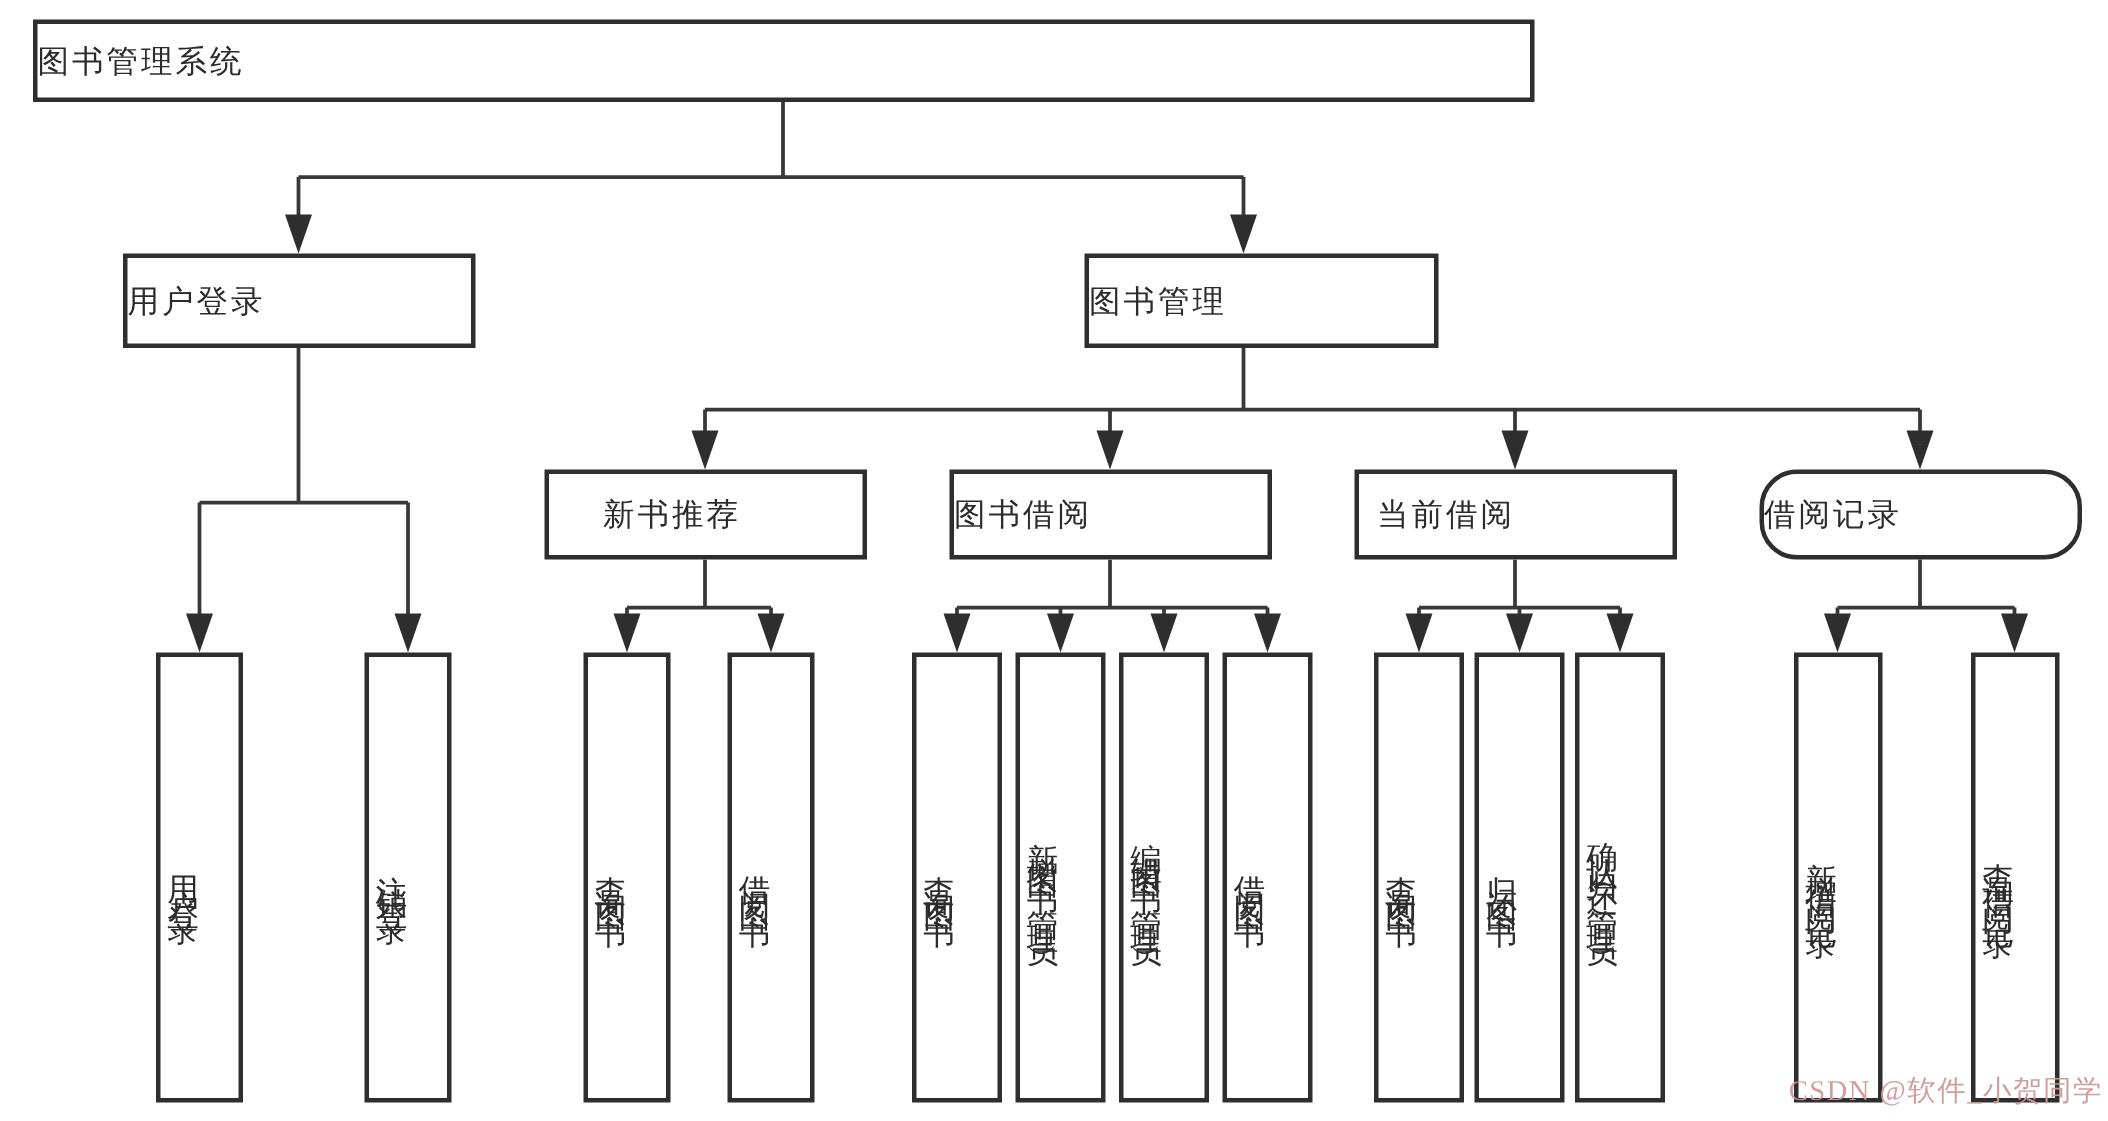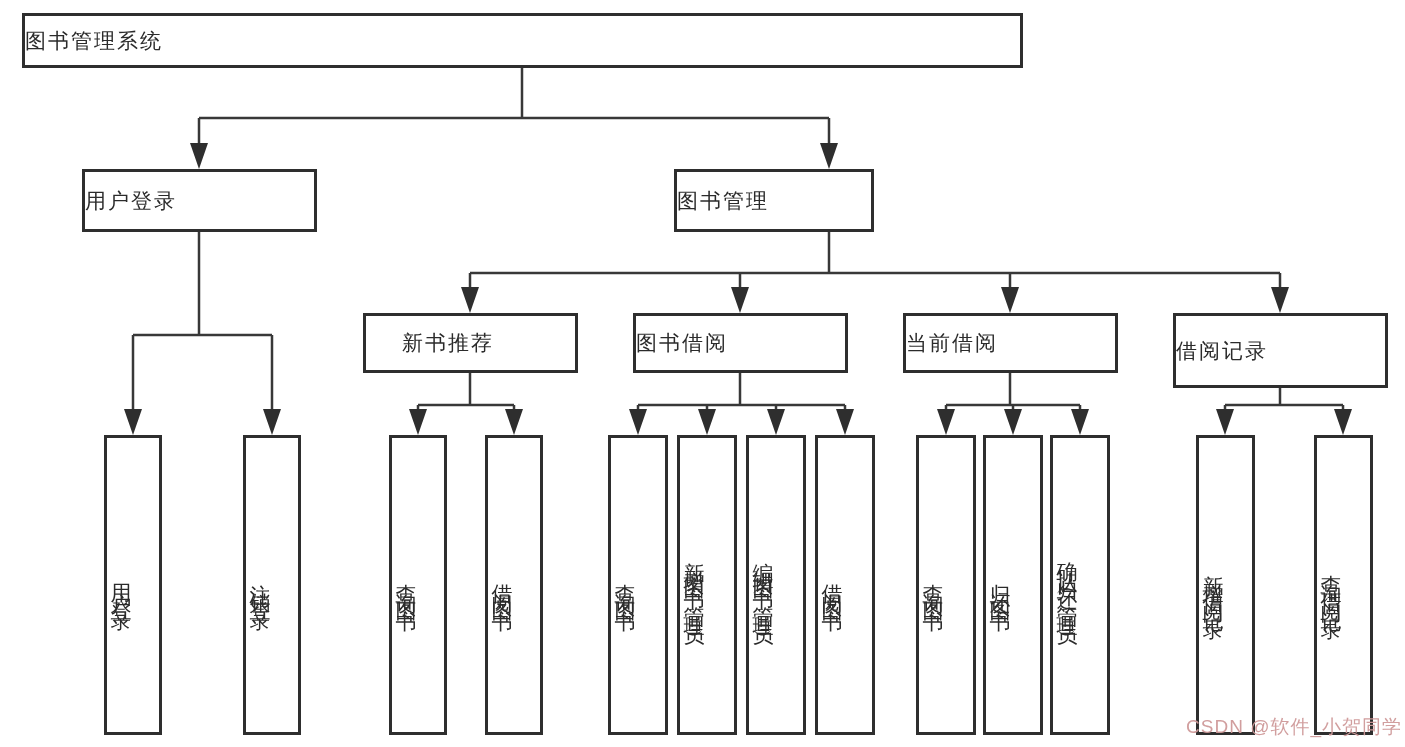--- a/index.html
+++ b/index.html
@@ -28,26 +28,26 @@
     writing-mode:vertical-lr;
     text-orientation:mixed;
     font-size:21px;
     letter-spacing:9px;
     color:#2b2b2b;
   }
   
   .n-root{left:22px;top:13px;width:1001px;height:55px;}
   
   .n-userlogin{left:82px;top:169px;width:235px;height:63px;}
-  .n-bookmgmt{left:674px;top:169px;width:200px;height:63px;}
+  .n-bookmgmt{left:723px;top:169px;width:236px;height:63px;}
   
   .n-newbook{left:363px;top:313px;width:215px;height:60px;padding-left:36px;}
   .n-borrow{left:633px;top:313px;width:215px;height:60px;}
-  .n-current{left:903px;top:313px;width:215px;height:60px;}
-  .n-records{left:1173px;top:313px;width:215px;height:75px;}
+  .n-current{left:903px;top:313px;width:215px;height:60px;padding-left:12px;}
+  .n-records{left:1173px;top:313px;width:215px;height:60px;border-radius:25px;}
   
   .leaf{top:435px;height:300px;}
   .l-1{left:104px;width:58px;}
   .l-2{left:243px;width:58px;}
   .l-3{left:389px;width:58px;}
   .l-4{left:485px;width:58px;}
   .l-5{left:608px;width:60px;}
   .l-6{left:677px;width:60px;}
   .l-7{left:746px;width:60px;}
   .l-8{left:815px;width:60px;}
@@ -57,20 +57,21 @@
   .l-12{left:1196px;width:59px;}
   .l-13{left:1314px;width:59px;}
   .watermark{
     position:absolute;
     right:3px;top:714px;
     font-size:19px;
     letter-spacing:1px;
     color:rgba(207,153,153,0.95);
     z-index:3;
     white-space:nowrap;
+    font-family:Liberation Serif, serif;
   }
 </style>
 </head>
 <body>
 
 <div class="stage">
 
   <svg class="connectors" viewBox="0 0 1405 747" xmlns="http://www.w3.org/2000/svg">
     <g stroke="#383838" stroke-width="2.5" fill="none">
 

